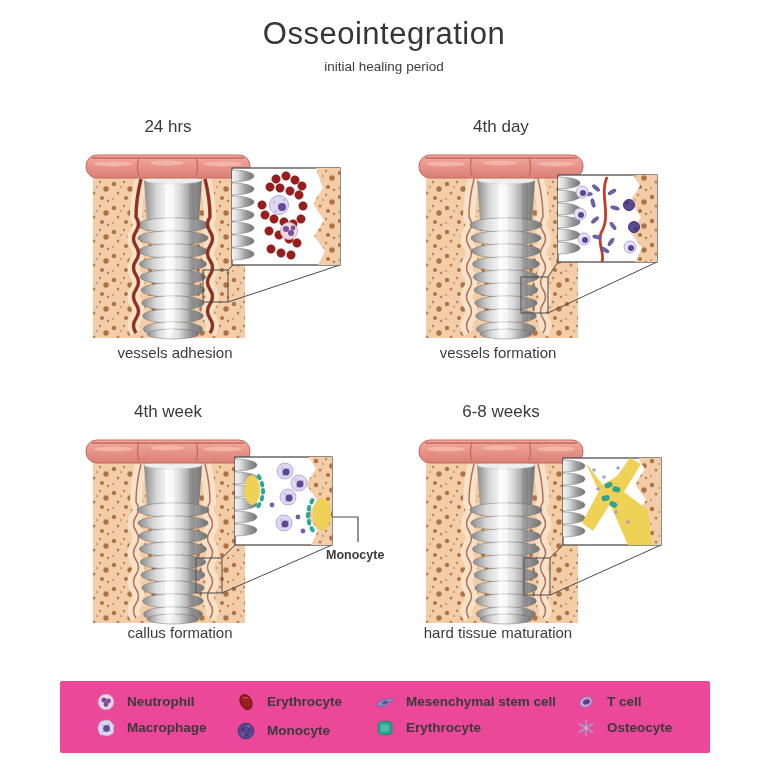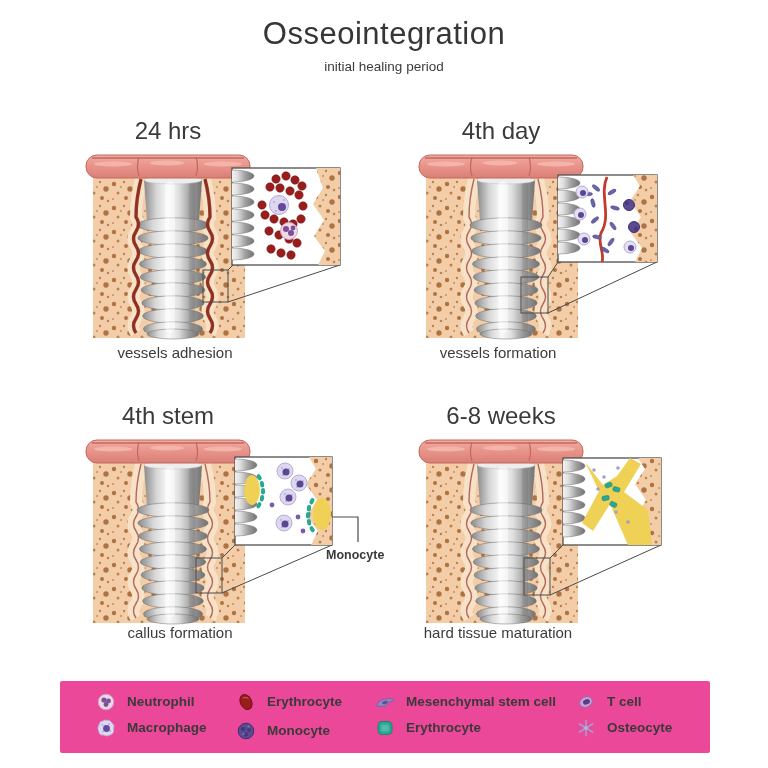--- a/index.html
+++ b/index.html
@@ -3,21 +3,21 @@
 <meta charset="utf-8">
 <style>
   html,body{margin:0;padding:0;background:#fff;}
   .canvas{position:relative;width:768px;height:768px;background:#ffffff;overflow:hidden;
           font-family:"Liberation Sans", sans-serif;color:#3a3a3a;}
   .abs{position:absolute;}
   .art{position:absolute;left:0;top:0;}
   .title{left:0;top:16px;width:768px;text-align:center;font-size:31px;font-weight:500;
          letter-spacing:.5px;color:#363636;}
   .subtitle{left:0;top:59px;width:768px;text-align:center;font-size:13.5px;font-weight:500;color:#3c3c3c;}
-  .time-label{width:164px;text-align:center;font-size:24px;font-weight:500;color:#3a3a3a;}
+  .time-label{width:164px;text-align:center;font-size:17px;font-weight:500;color:#3a3a3a;}
   .caption{width:180px;text-align:center;font-size:15px;font-weight:500;color:#3b3b3b;}
   .osteoid{left:326px;top:548px;width:56px;text-align:center;font-size:12.5px;font-weight:600;color:#3b3b3b;}
   .legend{left:60px;top:681px;width:650px;height:72px;background:#ec4899;border-radius:2px;}
   .legend-col{position:absolute;top:10px;display:flex;flex-direction:column;gap:5px;}
   .legend-row{display:flex;align-items:center;gap:11px;height:21px;}
   .legend-row svg{flex:0 0 auto;}
   .legend-label{font-size:13.5px;font-weight:600;color:#3a3a3a;white-space:nowrap;}
 </style>
 </head>
 <body>
@@ -350,21 +350,21 @@
         </g>
       </g>
     </g>
   </svg>
 
   <div class="abs title">Osseointegration</div>
   <div class="abs subtitle">initial healing period</div>
 
   <div class="abs time-label" style="left:86px;top:117px;">24 hrs</div>
   <div class="abs time-label" style="left:419px;top:117px;">4th day</div>
-  <div class="abs time-label" style="left:86px;top:402px;">4th stem</div>
+  <div class="abs time-label" style="left:86px;top:402px;">4th week</div>
   <div class="abs time-label" style="left:419px;top:402px;">6-8 weeks</div>
 
   <div class="abs caption" style="left:85px;top:344px;">vessels adhesion</div>
   <div class="abs caption" style="left:408px;top:344px;">vessels formation</div>
   <div class="abs caption" style="left:90px;top:624px;">callus formation</div>
   <div class="abs caption" style="left:408px;top:624px;">hard tissue maturation</div>
 
   <div class="abs osteoid">Monocyte</div>
 
   <div class="abs legend">

